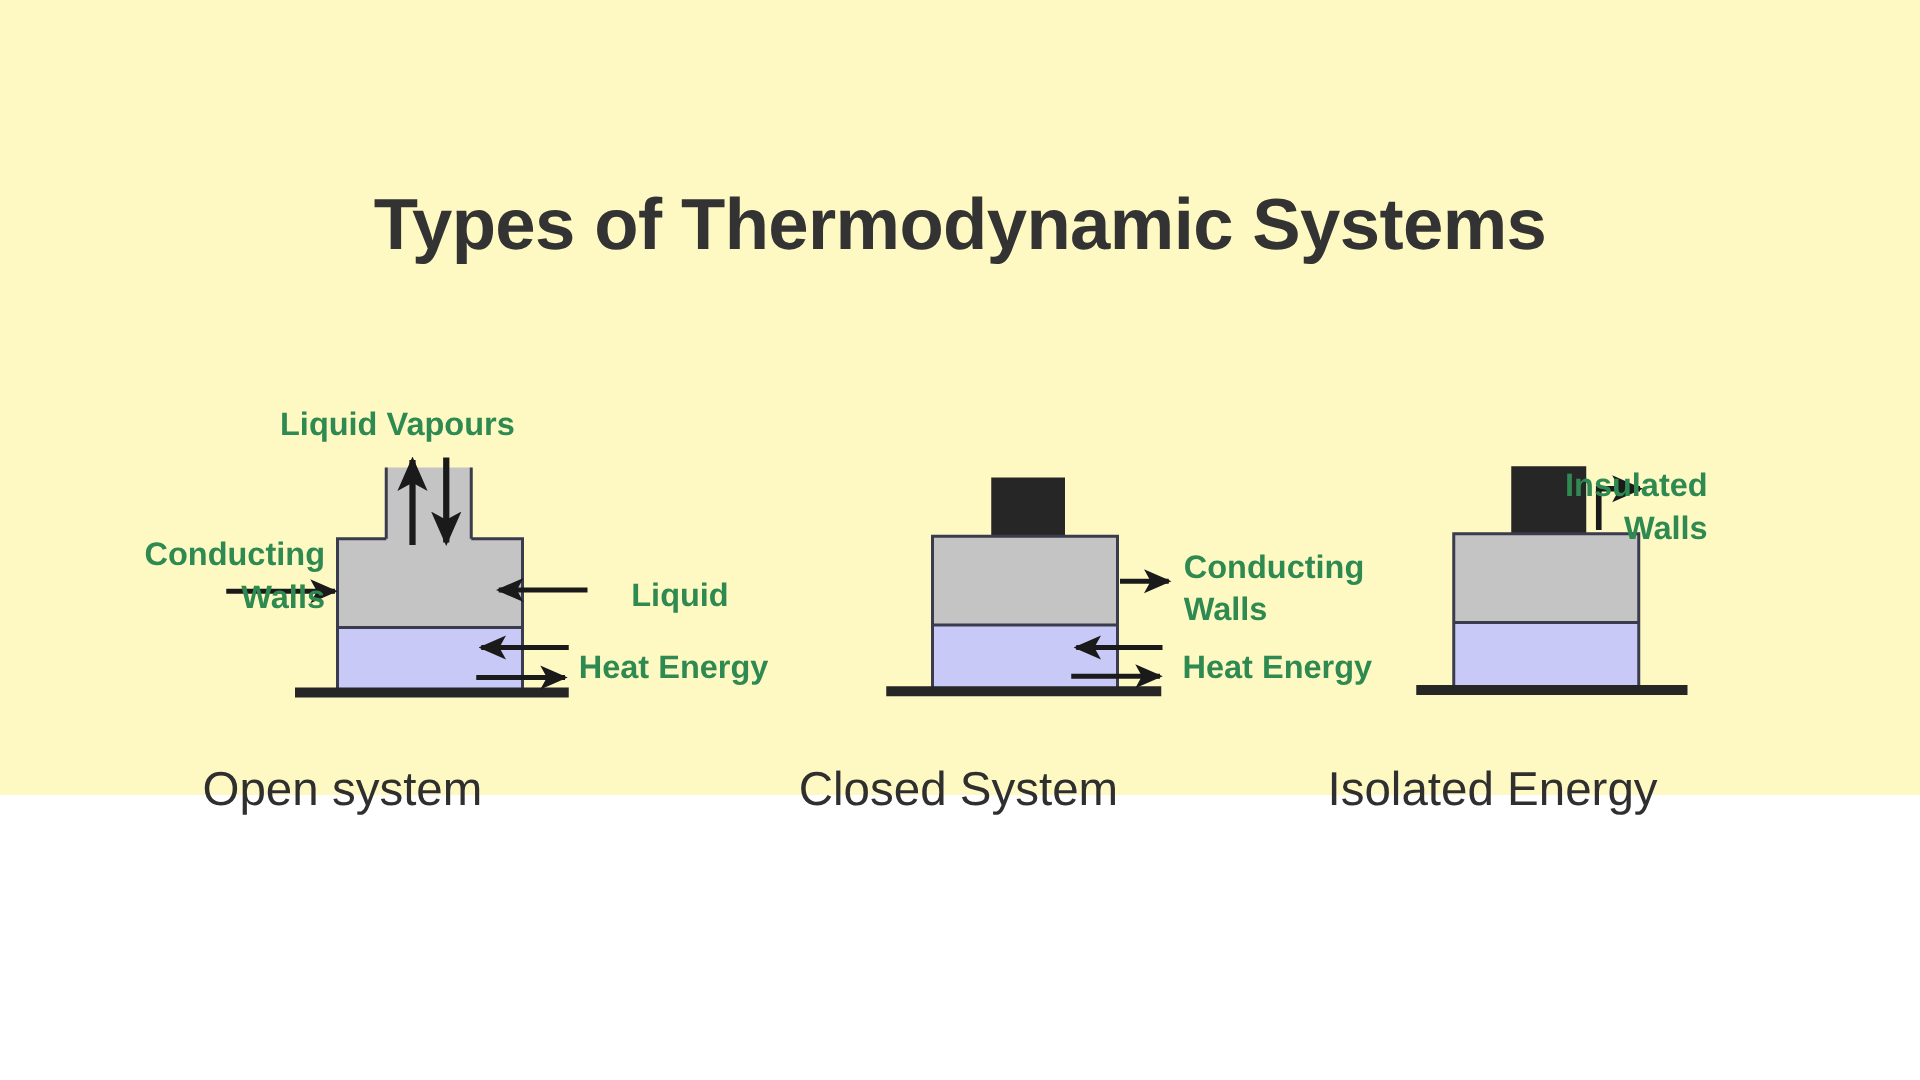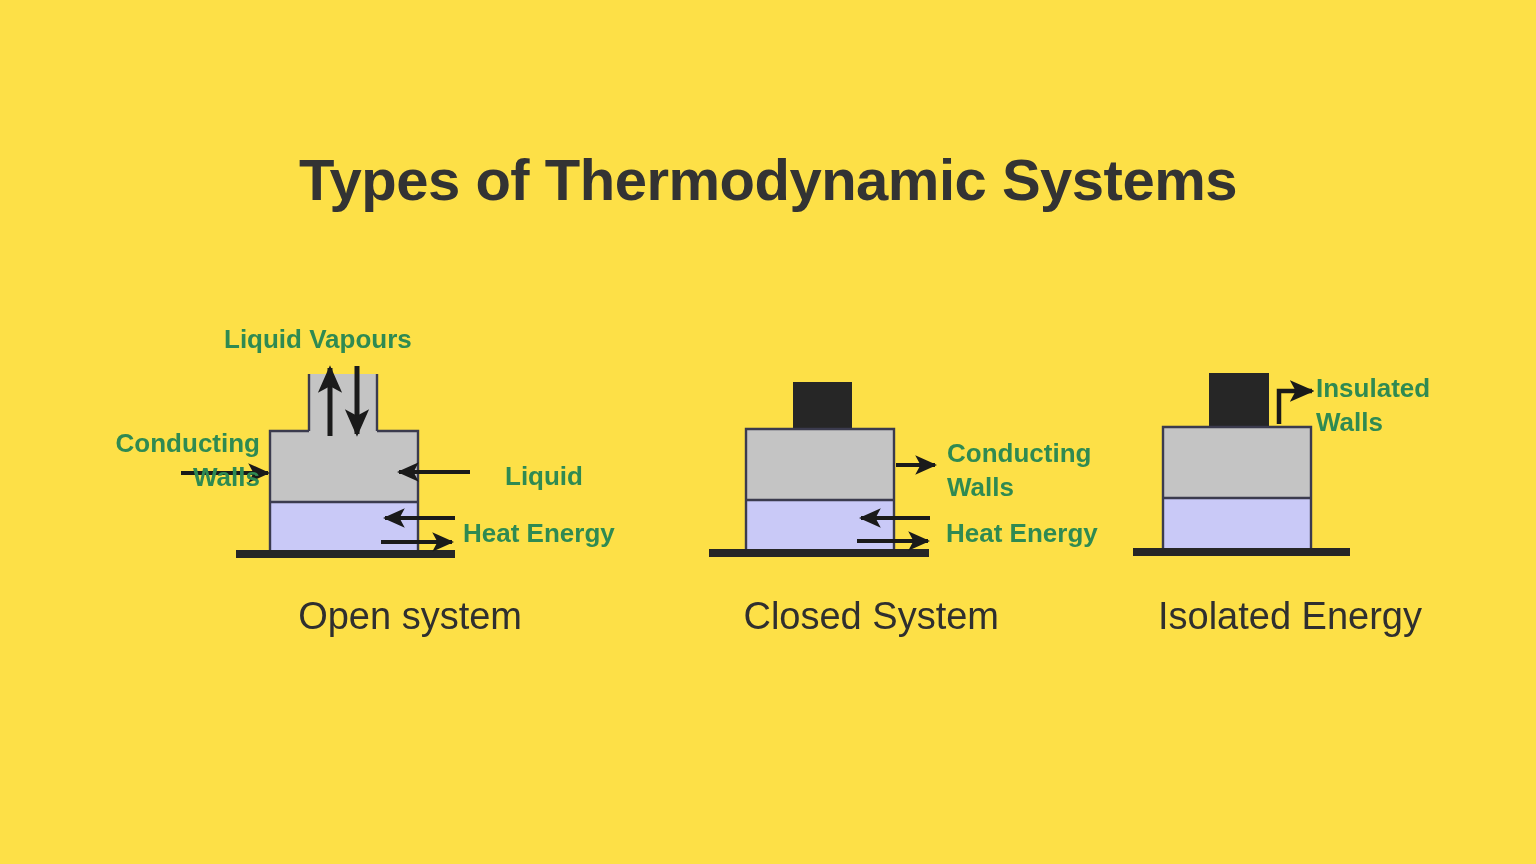--- a/index.html
+++ b/index.html
@@ -9,22 +9,22 @@
   }
   body {
     width: 1536px;
     height: 864px;
     overflow: hidden;
     font-family: "Liberation Sans", sans-serif;
   }
   #stage {
     position: relative;
     width: 1536px;
-    height: 864px;
-    background: #fde047;
+    height: 636px;
+    background: #fef9c3;
   }
   #diagram-title {
     position: absolute;
     left: 0;
     top: 146px;
     width: 1536px;
     text-align: center;
     font-size: 58px;
     font-weight: 800;
     letter-spacing: -0.5px;
@@ -39,21 +39,22 @@
     width: 1536px;
     height: 864px;
   }
   .caption {
     position: absolute;
     font-size: 38px;
     font-weight: 400;
     color: #2f2f2f;
     font-family: "Liberation Sans", sans-serif;
     white-space: nowrap;
-    text-align: right;
+    text-align: left;
+    margin-top: 16px;
   }
   .green-label {
     position: absolute;
     font-size: 26px;
     font-weight: 700;
     color: #2f8a52;
     font-family: "Liberation Sans", sans-serif;
     line-height: 1.32;
     white-space: pre-line;
   }
@@ -153,18 +154,18 @@
 
   <div class="caption" style="left:162px; top:595px; width:360px;">Open system</div>
 
   <div class="green-label" style="left:947px; top:436px;">Conducting
 Walls</div>
 
   <div class="green-label" style="left:946px; top:516px;">Heat Energy</div>
 
   <div class="caption" style="left:639px; top:595px; width:360px;">Closed System</div>
 
-  <div class="green-label" style="left:1316px; top:371px;">Insulated
+  <div class="green-label" style="left:1252px; top:371px;text-align:right;">Insulated
 Walls</div>
 
   <div class="caption" style="left:1062px; top:595px; width:360px;">Isolated Energy</div>
 
 </div>
 
 </body></html>

